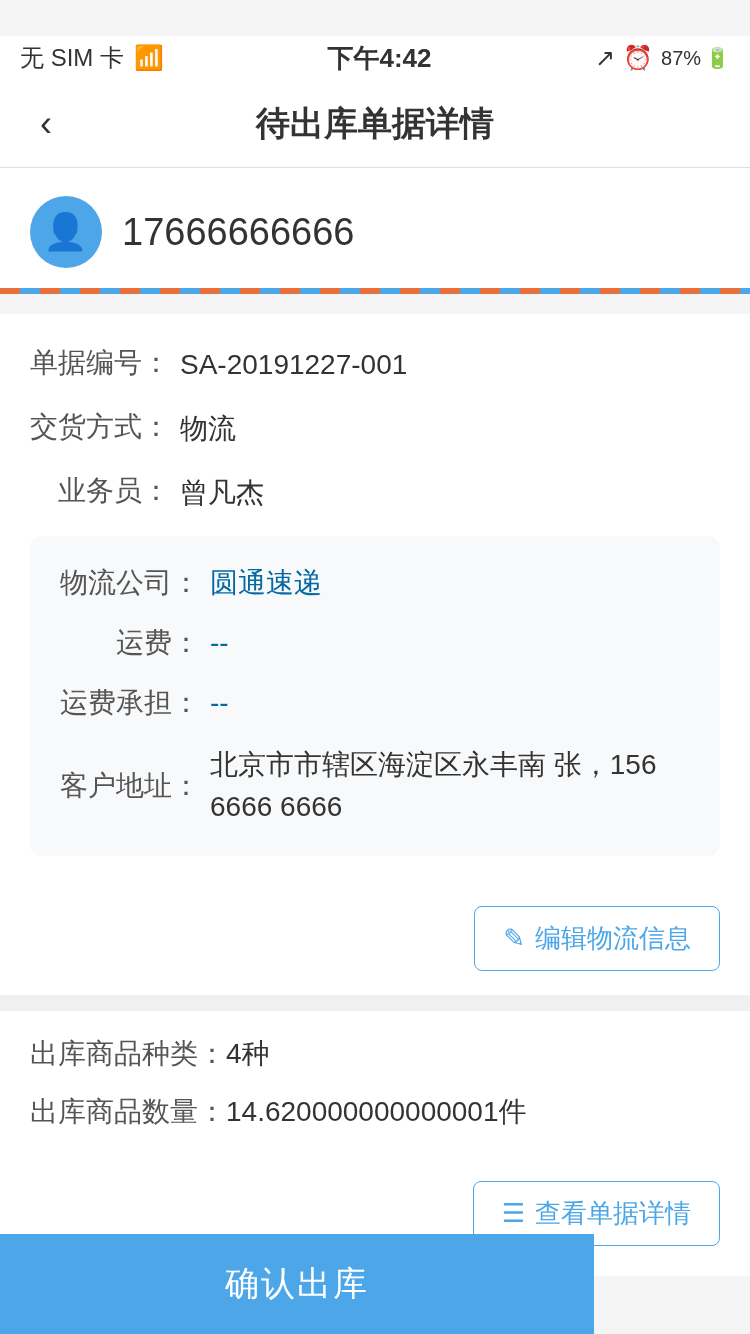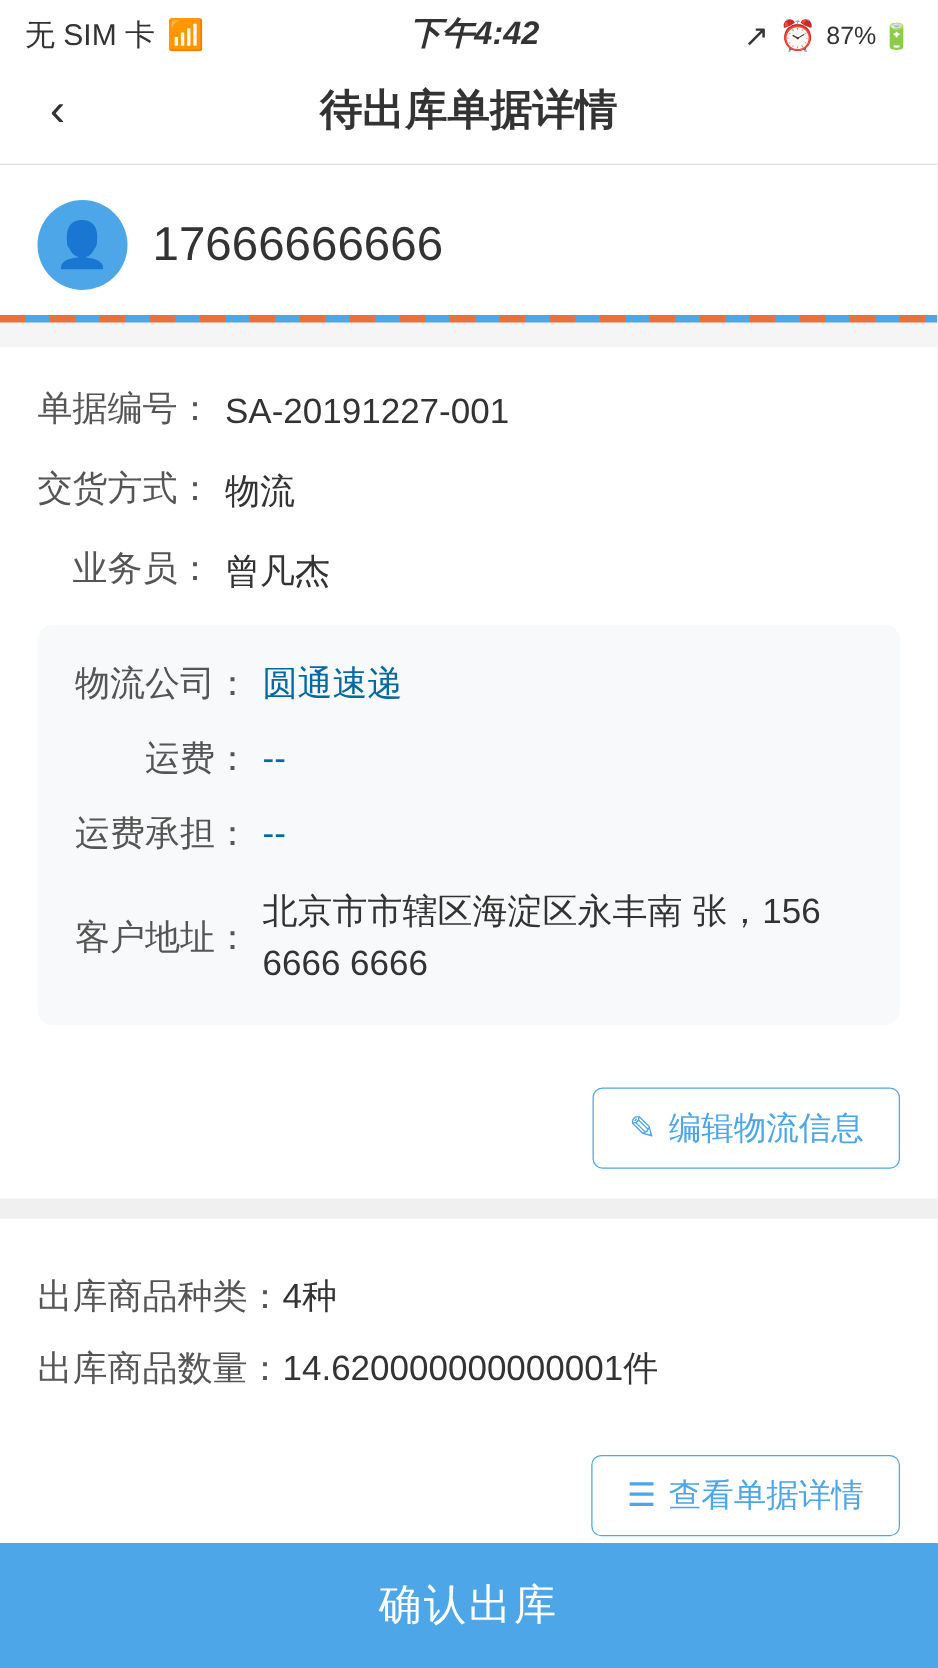--- a/index.html
+++ b/index.html
@@ -12,25 +12,26 @@
       position: relative;
       font-size: 28px;
       color: #333;
     }
 
     
     .status-bar {
       background: #fff;
       height: 44px;
       display: flex;
-      align-items: flex-end;
+      align-items: center;
       justify-content: space-between;
       padding: 0 20px;
       font-size: 24px;
       color: #333;
+      margin-top: 36px;
     }
     .status-left { display: flex; align-items: center; gap: 10px; }
     .status-right { display: flex; align-items: center; gap: 8px; }
     .battery-bar {
       display: inline-flex; align-items: center; gap: 4px; font-size: 20px;
     }
 
     
     .nav-bar {
       background: #fff;
@@ -197,21 +198,21 @@
 
     
     .section-divider {
       height: 16px;
       background: #f0f0f0;
     }
 
     
     .goods-section {
       background: #fff;
-      padding: 43px 30px 20px;
+      padding: 24px 30px 20px;
       margin-top: 0;
     }
     .goods-row {
       display: flex;
       align-items: center;
       margin-bottom: 20px;
       font-size: 28px;
     }
     .goods-label {
       color: #555;
@@ -246,21 +247,21 @@
     .bottom-space {
       height: 200px;
       background: #f5f5f5;
     }
 
     
     .confirm-btn-bar {
       position: fixed;
       bottom: 0;
       left: 0;
-      width: 750px;
+      width: 594px;
       background: #4da6e8;
       height: 100px;
       display: flex;
       align-items: center;
       justify-content: center;
       cursor: pointer;
     }
     .confirm-btn-text {
       color: #fff;
       font-size: 34px;
@@ -269,21 +270,21 @@
     }
   </style>
 </head>
 <body>
 
 <div class="status-bar">
   <div class="status-left">
     <span>无 SIM 卡</span>
     <span>📶</span>
   </div>
-  <div style="font-weight:600;font-size:26px;font-style:italic;">下午4:42</div>
+  <div style="font-weight:600;font-size:26px;">下午4:42</div>
   <div class="status-right">
     <span>↗</span>
     <span>⏰</span>
     <span class="battery-bar">
       <span>87%</span>
       <span>🔋</span>
     </span>
   </div>
 </div>
 

